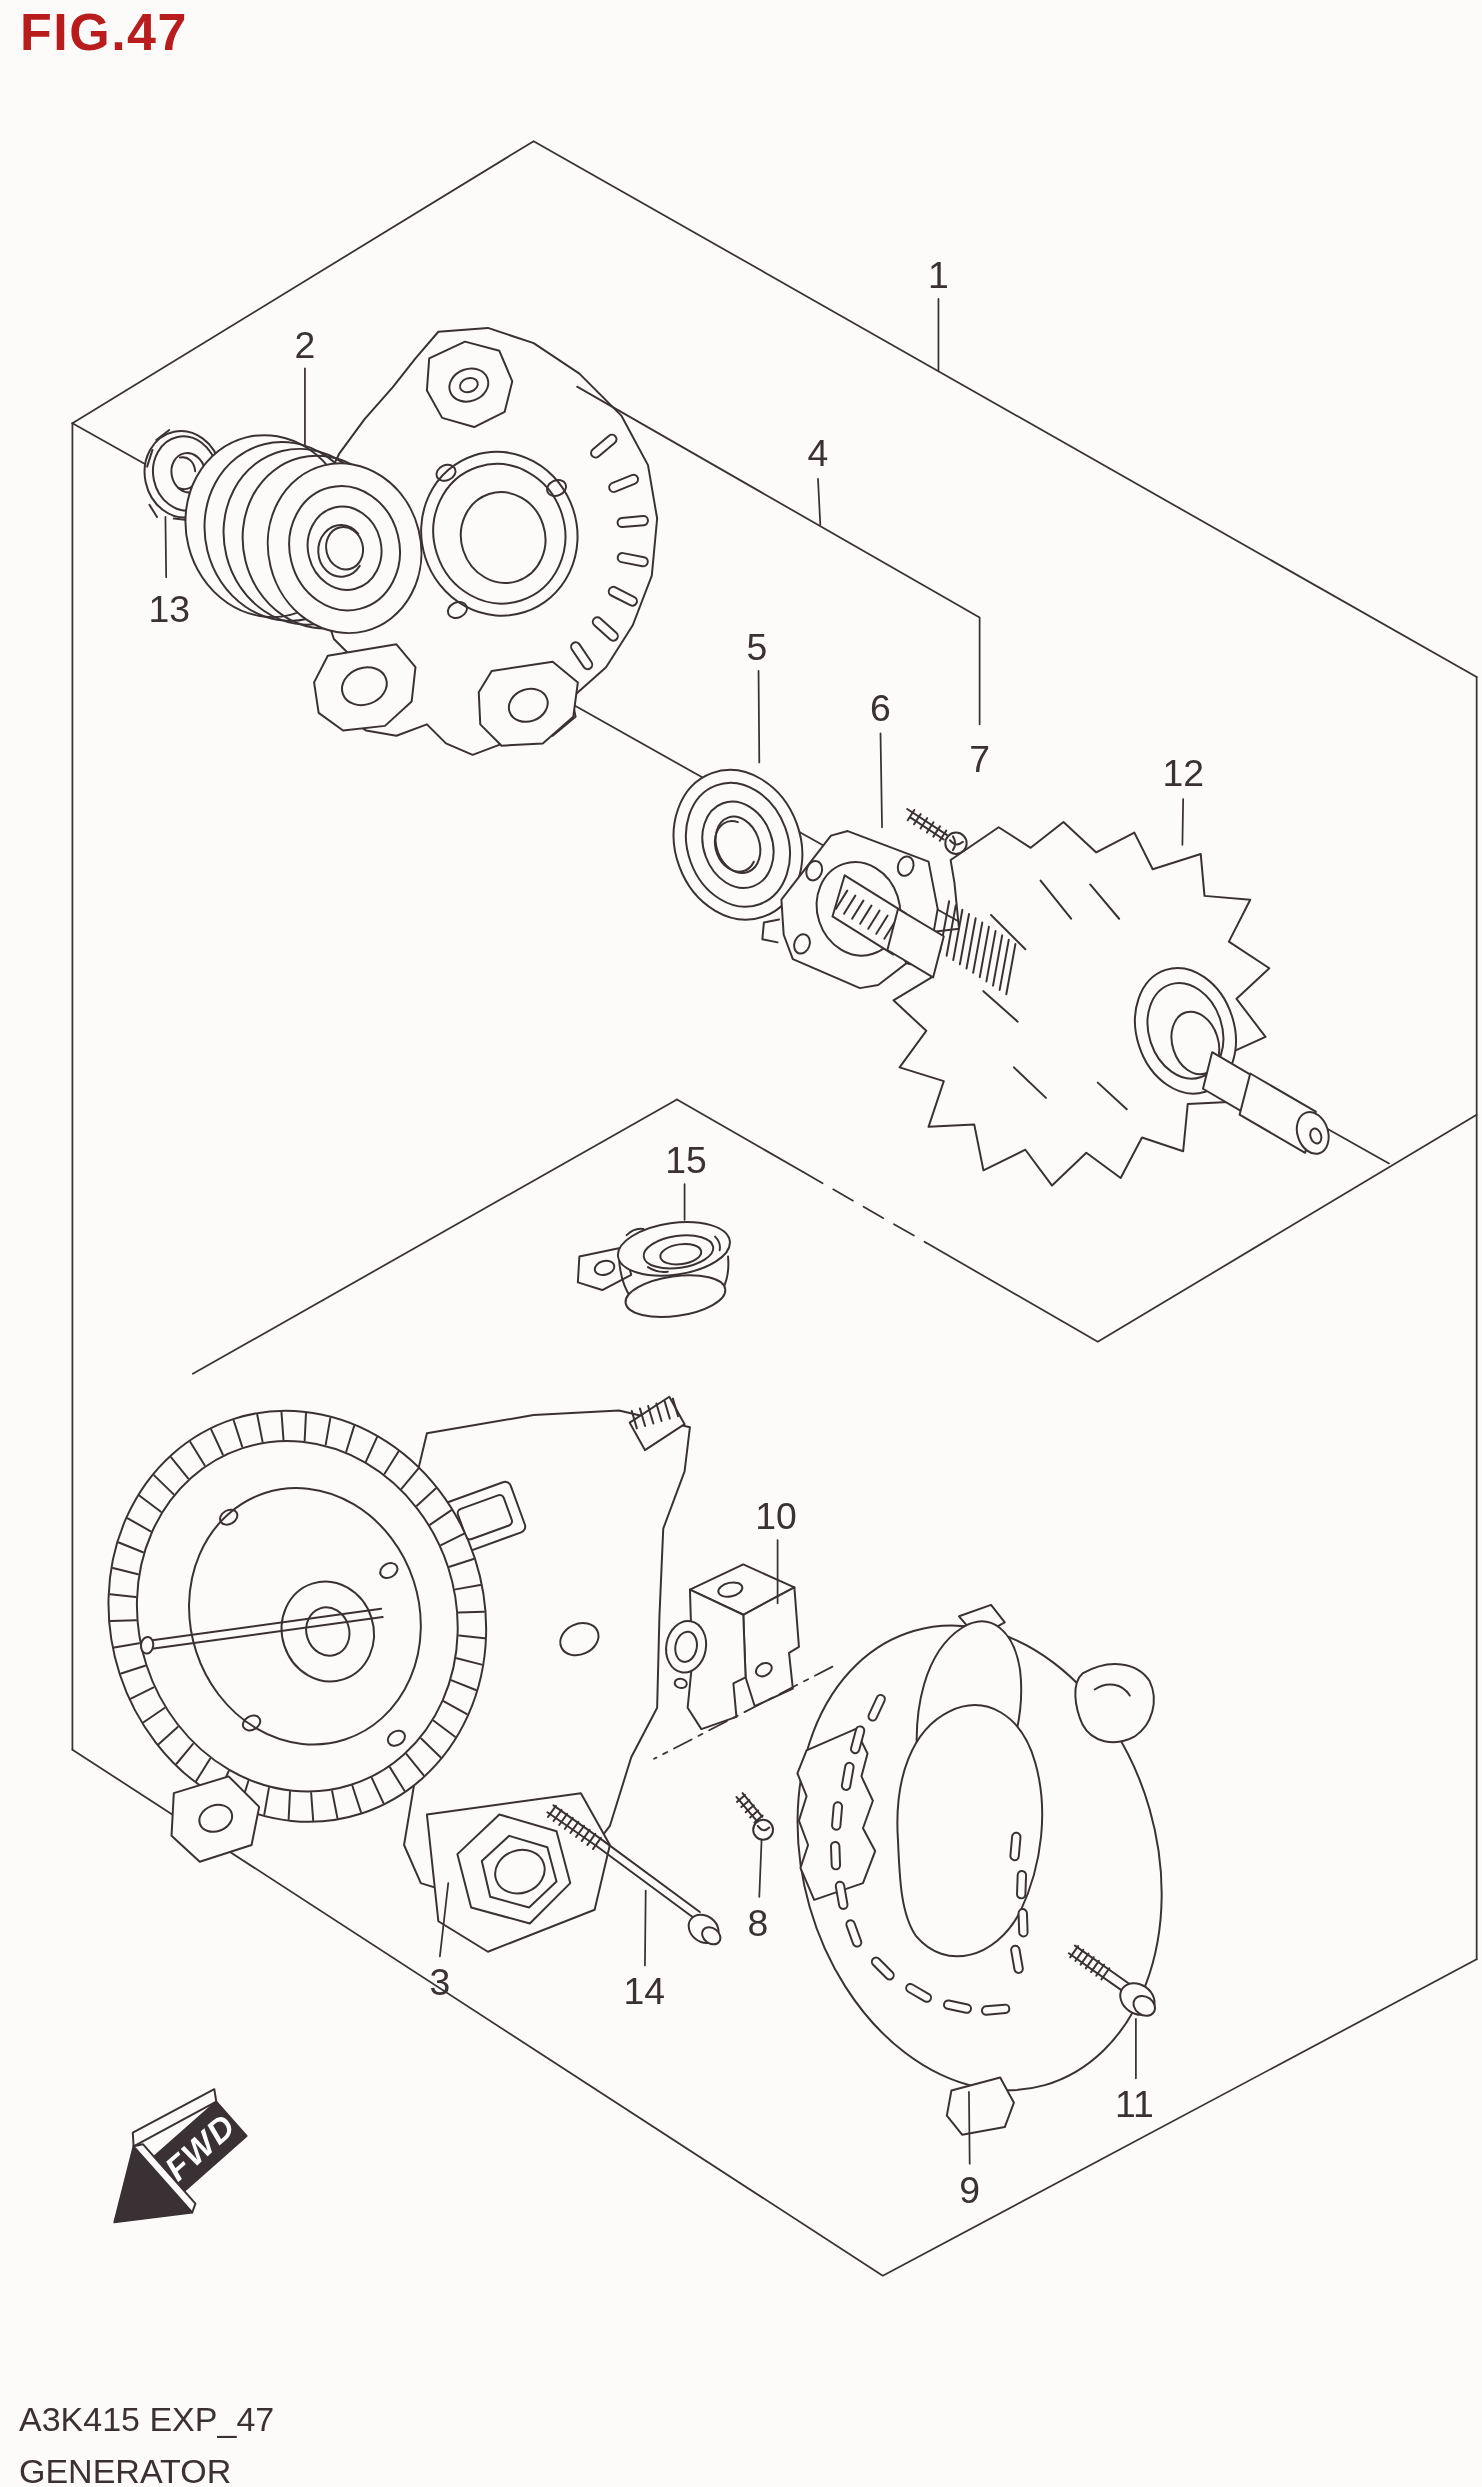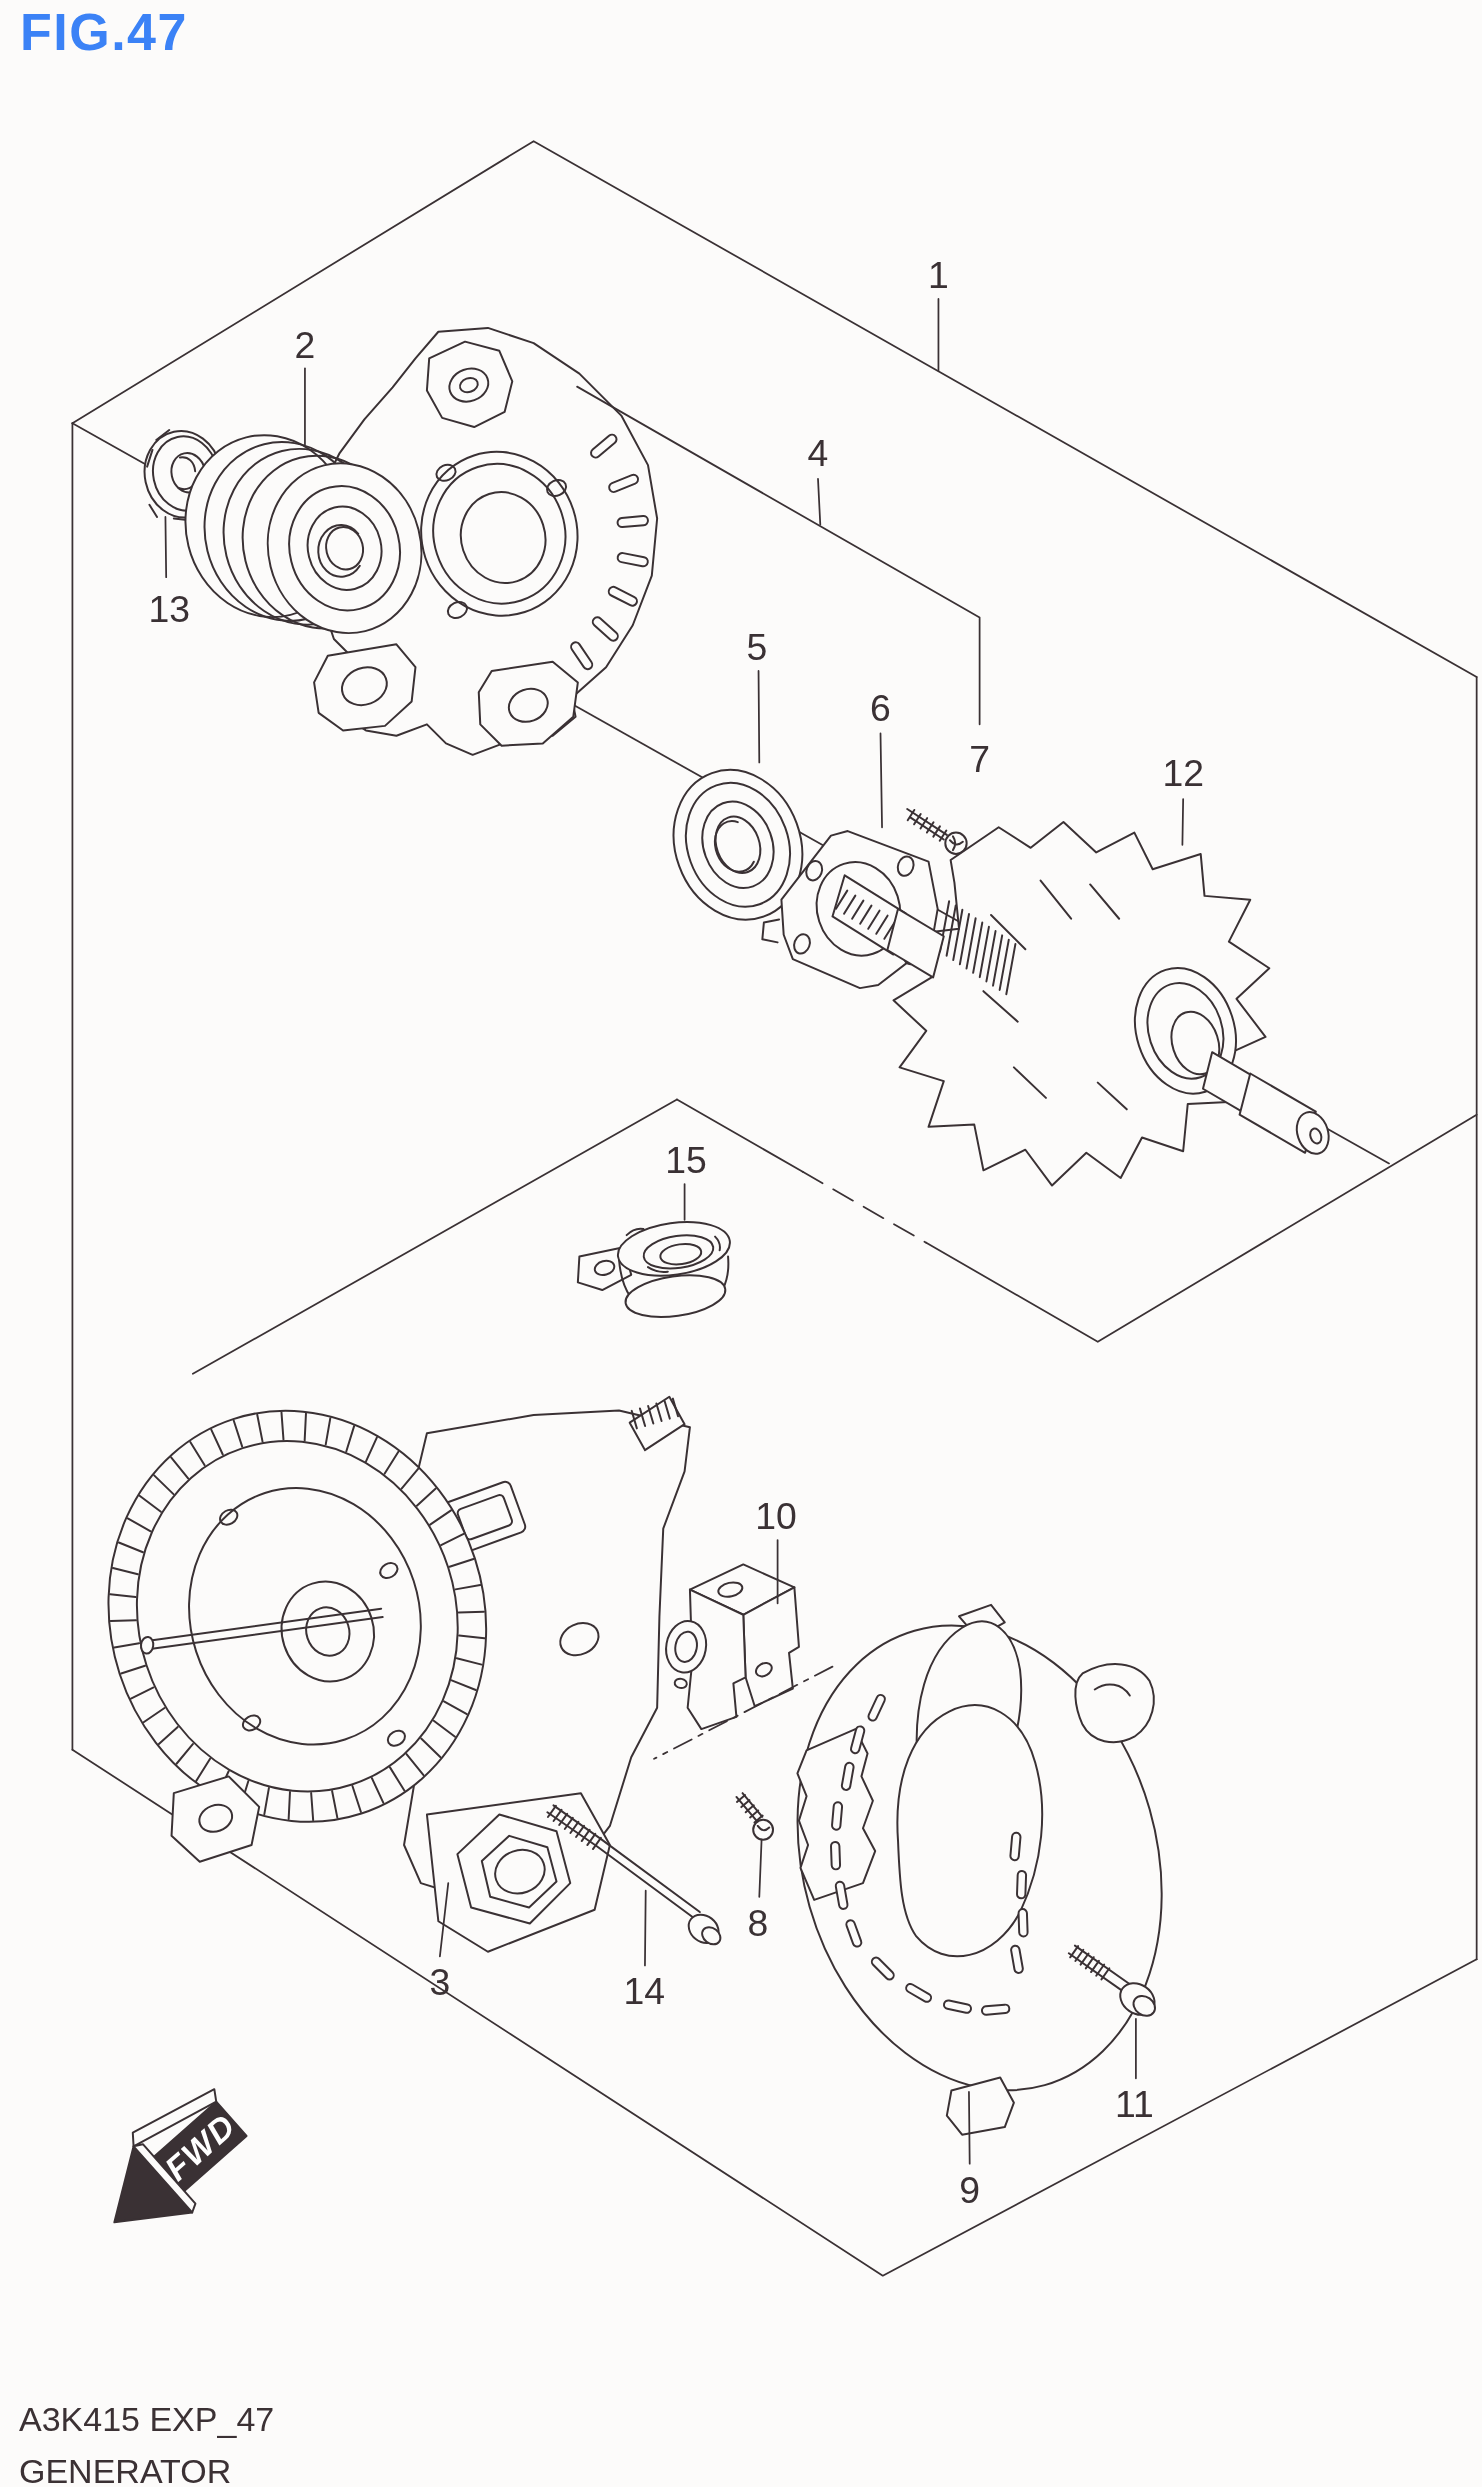--- a/index.html
+++ b/index.html
@@ -1,19 +1,19 @@
 <!DOCTYPE html>
 <html style="font-size:12.2px"><head>
 <meta charset="utf-8">
 <style>
   html,body{margin:0;padding:0;background:#e8e6e4;}
   #page{position:relative;width:1482px;height:2487px;background:#fcfbfa;overflow:hidden;
         font-family:"Liberation Sans",sans-serif;color:#3a3134;}
   #figure-title{position:absolute;left:20px;top:1.5px;font-size:52px;font-weight:600;
-        letter-spacing:1.5px;color:#3b82f6;}
+        letter-spacing:1.5px;color:#b91c1c;}
   #footer{position:absolute;left:19px;top:2394px;font-size:34px;color:#3b3134;line-height:1.52;}
   svg{position:absolute;left:0;top:0;}
   svg *{stroke:#3a3134;stroke-width:2.6;fill:none;stroke-linecap:round;stroke-linejoin:round;}
   svg .skel{stroke-width:2.3;}
   svg .bg{fill:#fcfbfa;}
   svg .dark{fill:#3a3134;stroke:#3a3134;}
   svg .lite{fill:#fcfbfa;}
   svg text{stroke:none;fill:#3a3134;font-family:"Liberation Sans",sans-serif;font-size:49px;}
   svg .fwdtxt{fill:#ffffff;font-size:44px;font-weight:bold;font-style:italic;letter-spacing:2px;}
 </style>

